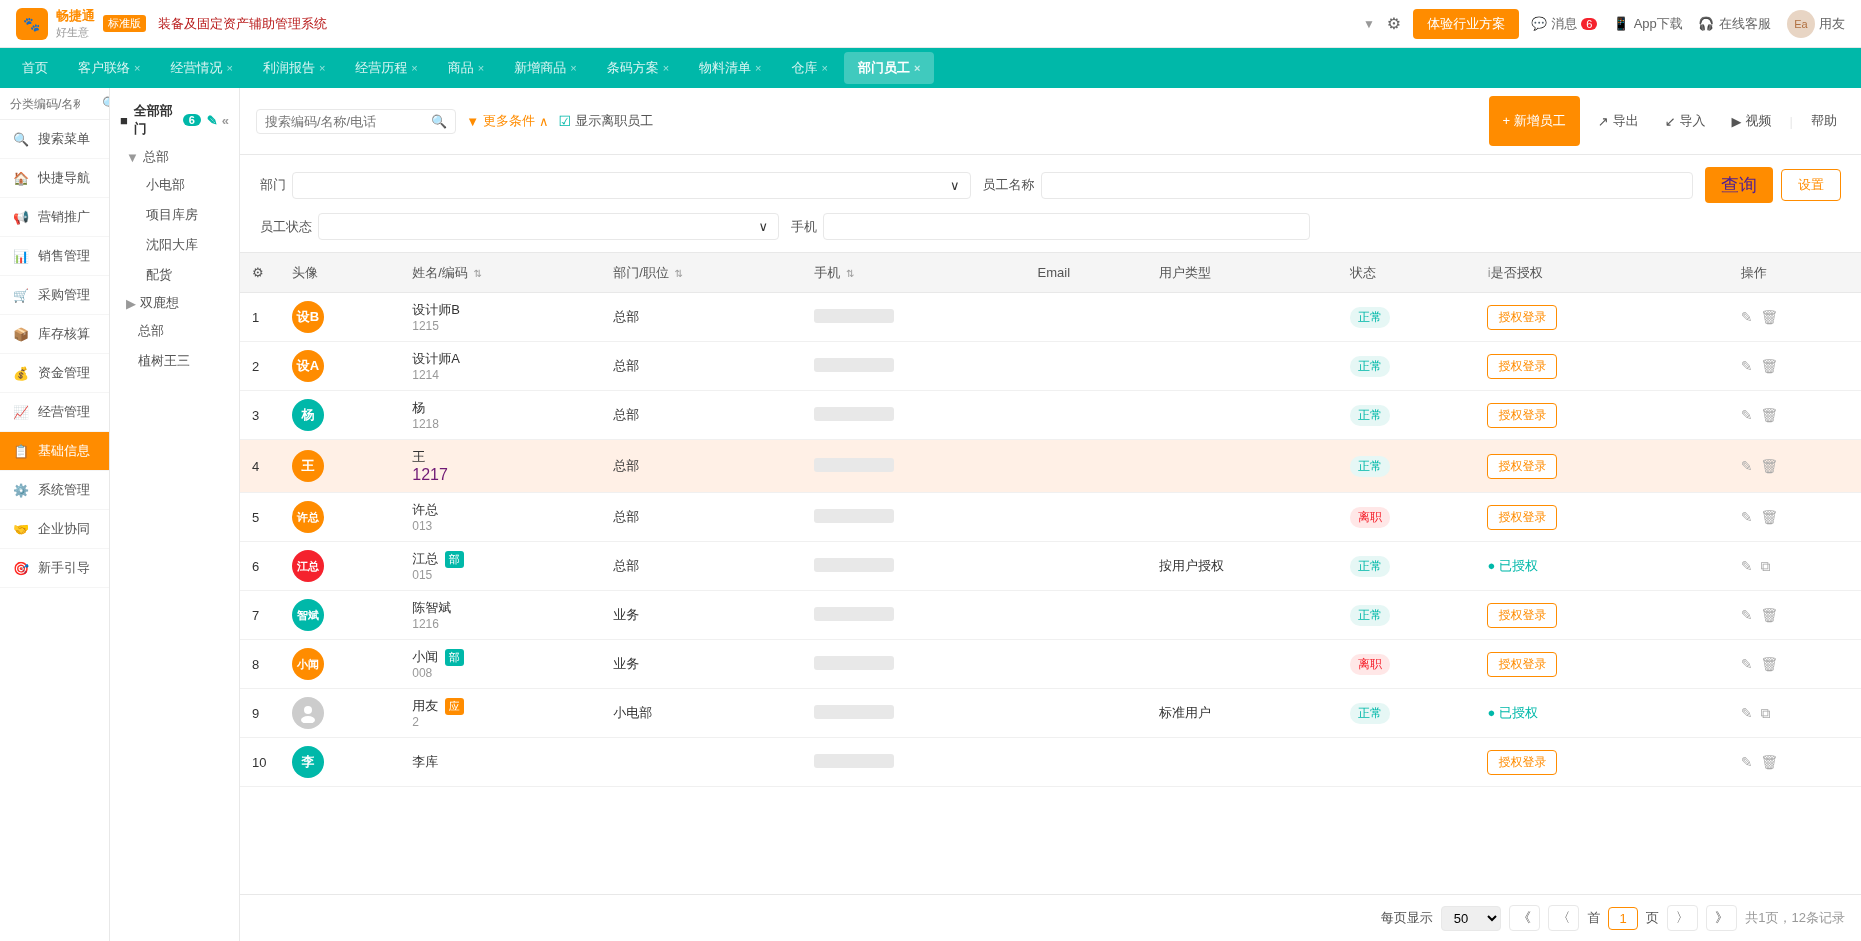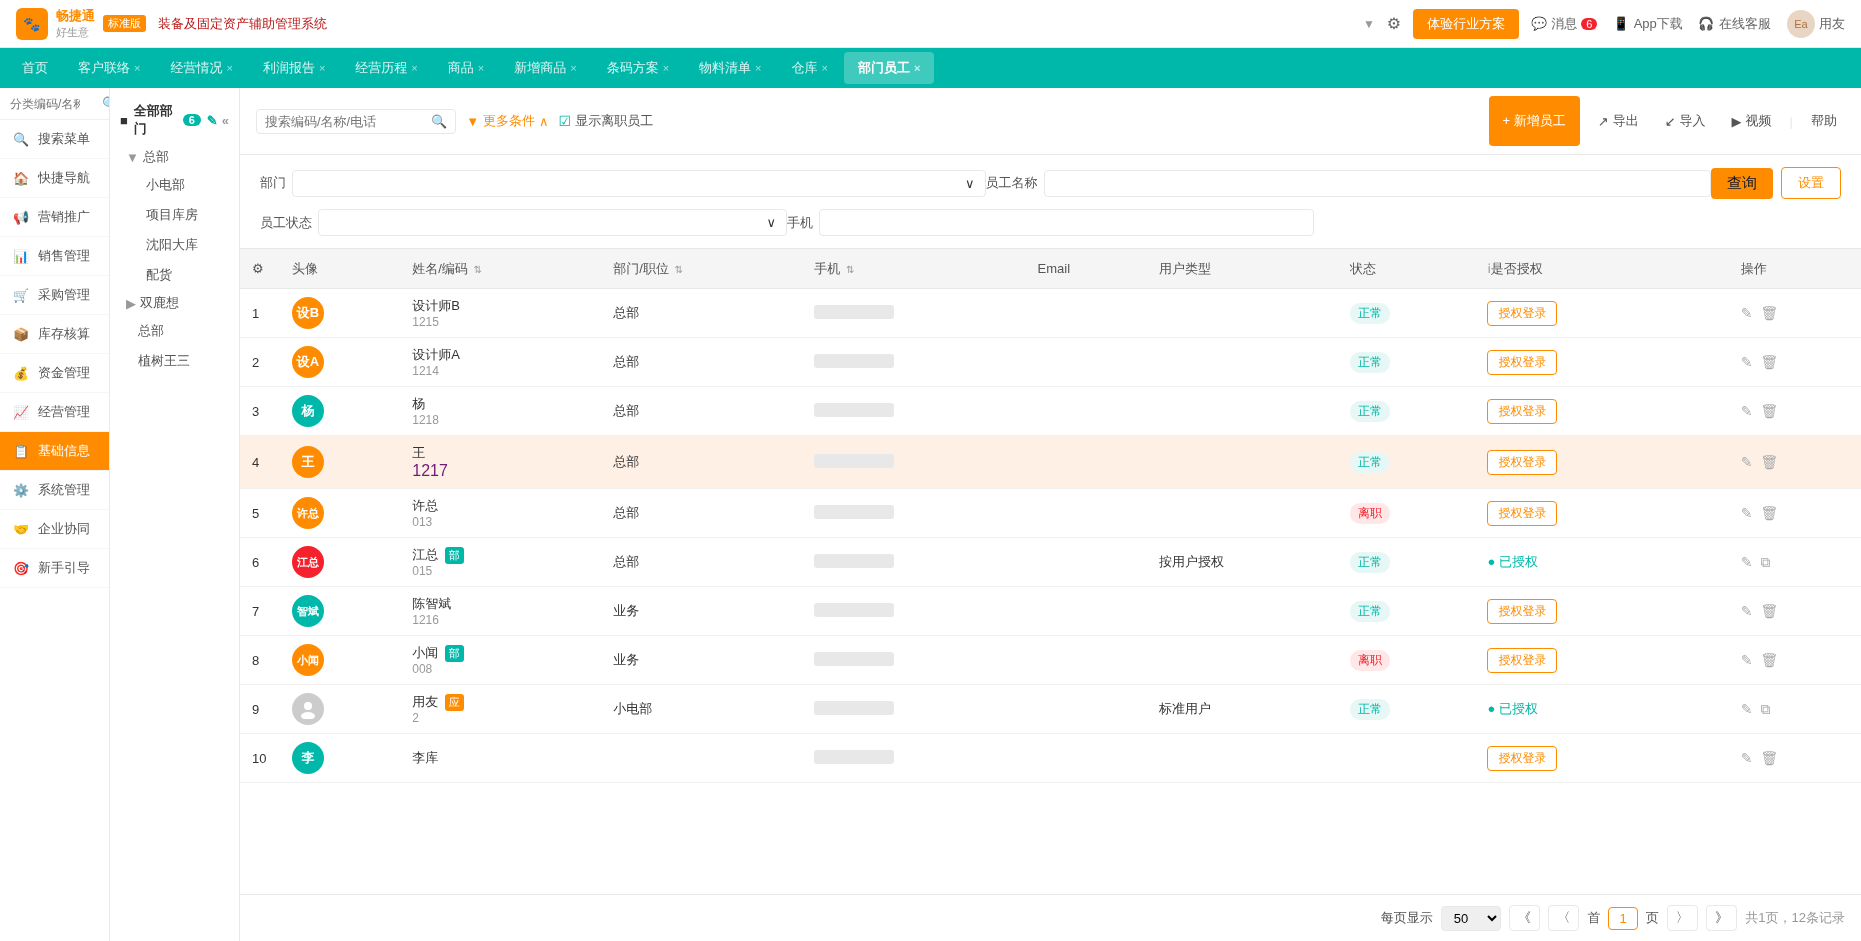--- a/index.html
+++ b/index.html
@@ -74,21 +74,21 @@
       padding: 4px 8px; gap: 6px; min-width: 200px;
     }
     .search-input-wrap input { border: none; outline: none; font-size: 13px; flex: 1; }
     .more-filter { display: flex; align-items: center; gap: 4px; color: #ff8c00; font-size: 13px; cursor: pointer; }
     .show-resign { display: flex; align-items: center; gap: 4px; font-size: 13px; color: #555; cursor: pointer; }
     .checkbox-icon { color: #00b8a9; font-size: 14px; }
     .filter-spacer { flex: 1; }
     .add-btn { background: #ff8c00; color: #fff; border: none; border-radius: 4px; padding: 16px 14px; font-size: 13px; cursor: pointer; display: flex; align-items: center; gap: 4px; }
     .action-btn { display: flex; align-items: center; gap: 4px; color: #555; font-size: 13px; cursor: pointer; padding: 0 8px; }
     .action-sep { color: #e8e8e8; }
-    .query-btn { background: #ff8c00; color: #0f172a; border: none; border-radius: 4px; padding: 6px 16px; font-size: 15px; cursor: pointer; }
+    .query-btn { background: #ff8c00; color: #4c1d95; border: none; border-radius: 4px; padding: 6px 16px; font-size: 18px; cursor: pointer; }
     .set-btn { background: #fff; color: #ff8c00; border: 1px solid #ff8c00; border-radius: 4px; padding: 6px 16px; font-size: 13px; cursor: pointer; }
 
     
     .table-wrap { flex: 1; overflow: auto; background: #fff; }
     table { width: 100%; border-collapse: collapse; }
     thead tr { background: #f5f5f5; }
     th { padding: 10px 12px; font-size: 13px; color: #555; font-weight: normal; border-bottom: 1px solid #e8e8e8; text-align: left; white-space: nowrap; }
     td { padding: 8px 12px; font-size: 13px; color: #333; border-bottom: 1px solid #f0f0f0; }
     tr.highlighted td { background: #fff0e6; }
     .sort-icon { font-size: 10px; color: #999; margin-left: 2px; }
@@ -130,21 +130,21 @@
 
     
     .user-avatar { width: 28px; height: 28px; border-radius: 50%; background: #e8e8e8; display: flex; align-items: center; justify-content: center; font-size: 12px; color: #999; }
 
     
     .masked { display: inline-block; width: 80px; height: 14px; background: #e8e8e8; border-radius: 3px; }
 
     .adv-filter-grid {
       background: #fff; border-bottom: 1px solid #e8e8e8; padding: 12px 20px 12px 20px;
     }
-    .adv-filter-row { display: flex; align-items: center; margin-bottom: 10px; }
+    .adv-filter-row { display: flex; align-items: center; gap: 12px; margin-bottom: 10px; }
     .adv-filter-row:last-child { margin-bottom: 0; }
     .filter-field { display: flex; align-items: center; gap: 6px; flex: 1; }
     .filter-field-label { font-size: 13px; color: #555; white-space: nowrap; }
     .filter-field-input {
       flex: 1; border: 1px solid #e8e8e8; border-radius: 4px; padding: 5px 10px;
       font-size: 13px; outline: none;
     }
     .filter-field-select {
       flex: 1; border: 1px solid #e8e8e8; border-radius: 4px; padding: 5px 10px;
       font-size: 13px; display: flex; align-items: center; justify-content: space-between;

